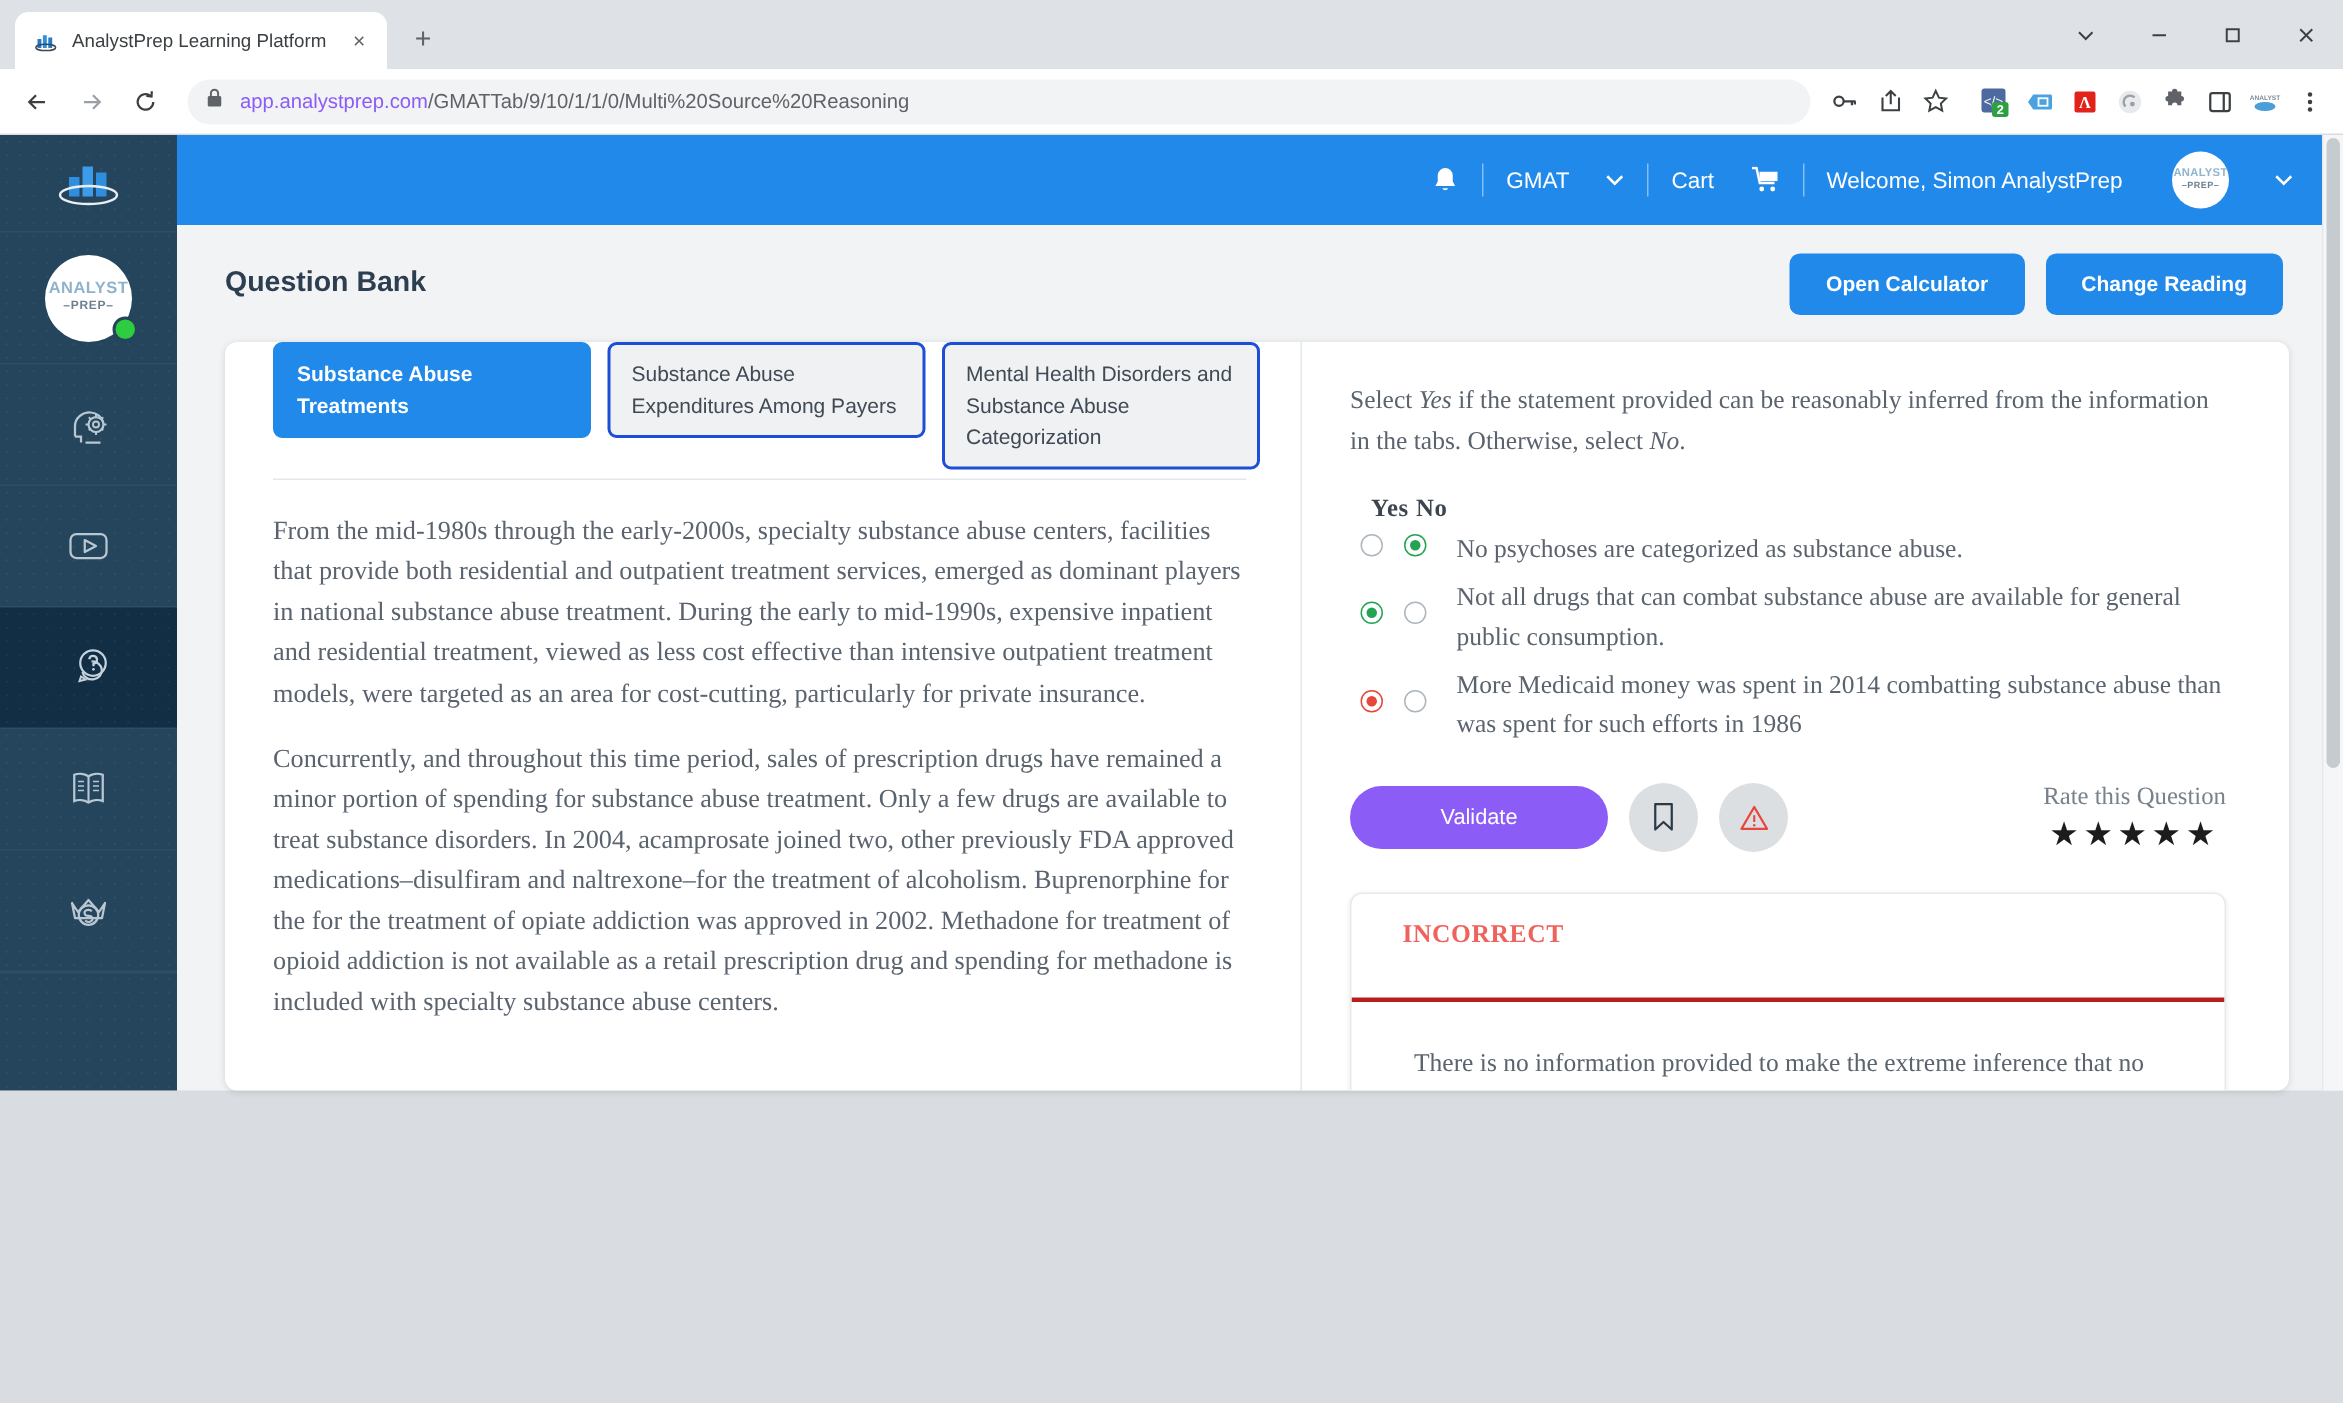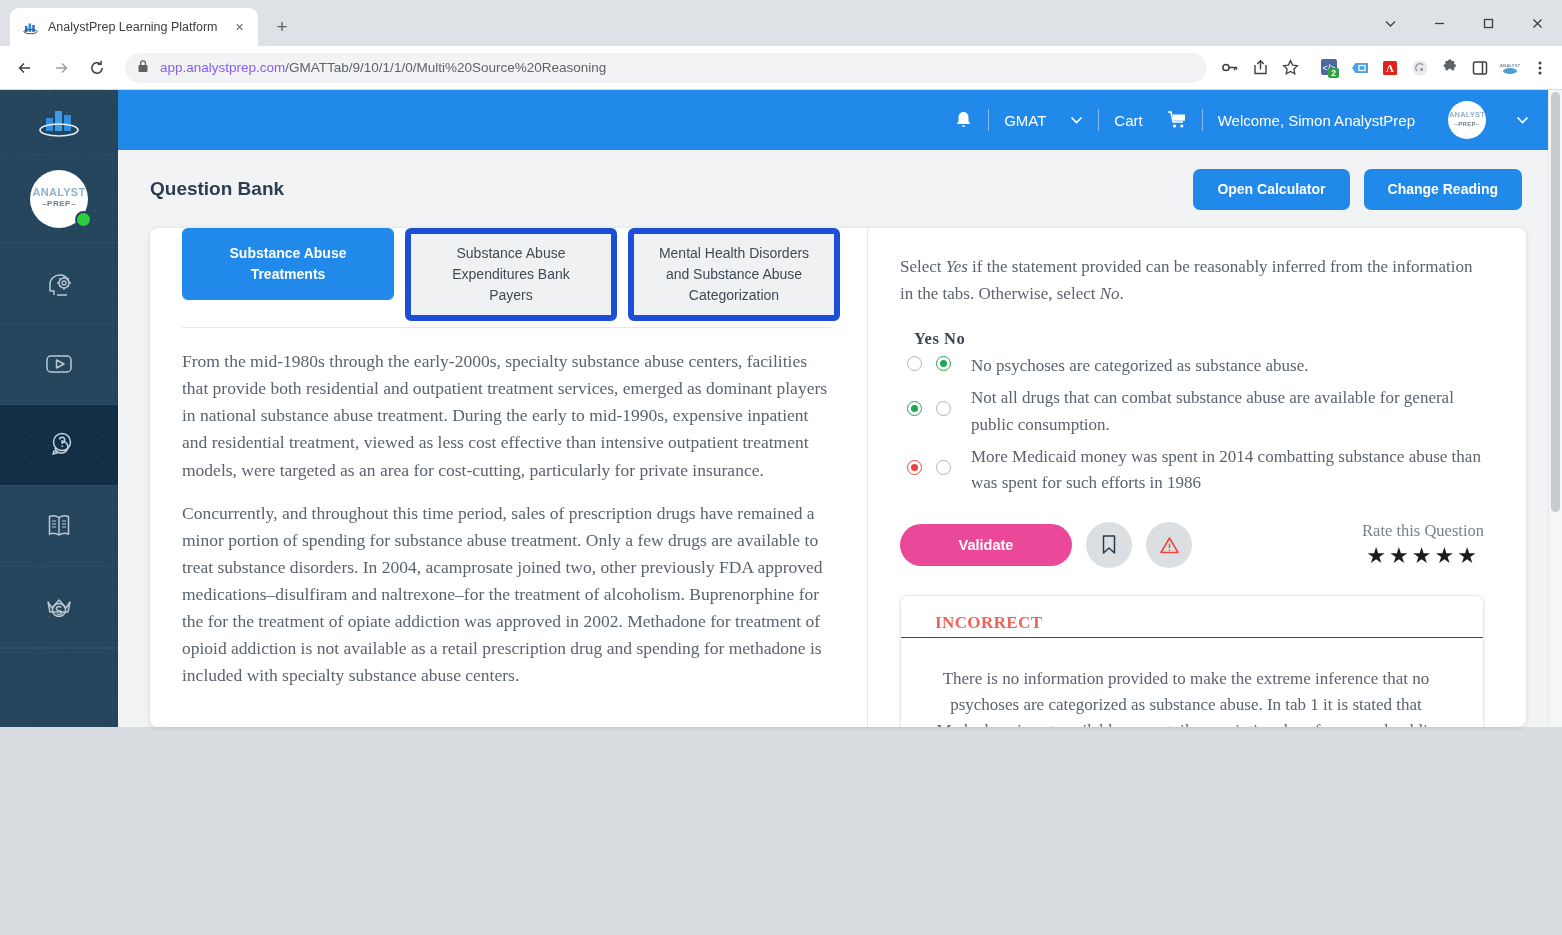--- a/index.html
+++ b/index.html
@@ -144,23 +144,23 @@
     height: 54px; display: flex; align-items: center; justify-content: space-between;
     padding: 0 22px 0 36px; flex: 0 0 54px;
   }
   .card-title { font-size: 18px; color: #203a50; font-family: "Liberation Serif", serif; }
   .chev-next { color: #3d9bf0; font-size: 22px; padding: 6px 10px; }
 
   .card-body { flex: 1; display: flex; min-height: 0; }
   .pane-left { width: 718px; flex: 0 0 718px; border-right: 1px solid #e4e7ea; display: flex; flex-direction: column; min-height: 0; }
   .tabs { display: flex; gap: 11px; padding: 0 0 0 32px; align-items: flex-start; flex: 0 0 auto; }
   .srctab {
-    border-radius: 6px; padding: 9px 24px; font-size: 14px; line-height: 1.5;
-    text-align: center; max-width: 212px; cursor: pointer;
-    background: #f0f1f2; color: #3f4a55; border: 6px solid #1d4ed8;
+    border-radius: 6px; padding: 9px 14px; font-size: 14px; line-height: 1.5;
+    text-align: left; max-width: 212px; cursor: pointer;
+    background: #f0f1f2; color: #3f4a55; border: 2px solid #1d4ed8;
   }
   .srctab.active { background: #2189ea; color: #fff; font-weight: bold; border-color: #2189ea; }
   .tabs-rule { height: 1px; background: #e4e7ea; margin: 6px 36px 0 32px; }
   .passage {
     padding: 20px 36px 20px 32px; overflow: hidden;
     font-family: "Liberation Serif", serif; font-size: 17.5px;
     line-height: 1.55; color: #5a636e;
   }
   .passage p + p { margin-top: 16px; }
 
@@ -186,40 +186,40 @@
     border-radius: 50%; background: #e8453c;
   }
   .stmt-text {
     font-family: "Liberation Serif", serif; font-size: 17px; line-height: 1.55;
     color: #5a636e; padding-left: 13px; flex: 1;
   }
   .stmt-row.tall .radio-cell { padding-top: 16px; }
 
   .actions { display: flex; align-items: center; margin-top: 24px; position: relative; }
   .btn-validate {
-    background: #ec4899; color: #fff; border: none; border-radius: 21px;
-    width: 172px; height: 42px; font-size: 14.5px; font-weight: bold;
+    background: #8b5cf6; color: #fff; border: none; border-radius: 21px;
+    width: 172px; height: 42px; font-size: 14.5px; font-weight: normal;
     font-family: "Liberation Sans", sans-serif; cursor: pointer;
   }
   .circ-btn {
     width: 46px; height: 46px; border-radius: 50%; background: #dcdfe2;
     display: flex; align-items: center; justify-content: center; margin-left: 14px;
     cursor: pointer;
   }
   .rate-box { margin-left: auto; text-align: center; }
   .rate-label { font-family: "Liberation Serif", serif; font-size: 16.5px; color: #78828c; }
   .stars { font-size: 22px; color: #1c1c1c; letter-spacing: 3px; margin-top: 2px; }
   .star { cursor: pointer; }
 
   .explain {
     margin-top: 26px; border: 1px solid #e7eaec; border-radius: 8px;
     box-shadow: 0 1px 4px rgba(0,0,0,.09); background: #fff; overflow: hidden;
   }
   .explain-head {
-    padding: 17px 0 4px 34px; border-bottom: 1px solid #b91c1c;
+    padding: 17px 0 32px 34px; border-bottom: 3px solid #b91c1c;
     font-family: "Liberation Serif", serif; font-weight: bold;
     font-size: 17px; color: #f0625c; letter-spacing: .4px;
   }
   .explain-body {
     padding: 28px 46px 34px 34px; font-family: "Liberation Serif", serif;
     font-size: 17px; line-height: 1.55; color: #5a636e; text-align: center;
   }
 
   .scrollbar {
     position: absolute; right: 0; top: 90px; bottom: 0; width: 14px;
@@ -479,21 +479,21 @@
       </div>
 
       <div class="card-wrap">
         <div class="card">
 
           <div class="card-body">
 
             <div class="pane-left">
               <div class="tabs">
                 <div class="srctab active">Substance Abuse Treatments</div>
-                <div class="srctab">Substance Abuse Expenditures Bank Payers</div>
+                <div class="srctab">Substance Abuse Expenditures Among Payers</div>
                 <div class="srctab">Mental Health Disorders and Substance Abuse Categorization</div>
               </div>
               <div class="tabs-rule"></div>
               <div class="passage">
                 <p>From the mid-1980s through the early-2000s, specialty substance abuse centers, facilities that provide both residential and outpatient treatment services, emerged as dominant players in national substance abuse treatment. During the early to mid-1990s, expensive inpatient and residential treatment, viewed as less cost effective than intensive outpatient treatment models, were targeted as an area for cost-cutting, particularly for private insurance.</p>
                 <p>Concurrently, and throughout this time period, sales of prescription drugs have remained a minor portion of spending for substance abuse treatment. Only a few drugs are available to treat substance disorders. In 2004, acamprosate joined two, other previously FDA approved medications–disulfiram and naltrexone–for the treatment of alcoholism. Buprenorphine for the for the treatment of opiate addiction was approved in 2002. Methadone for treatment of opioid addiction is not available as a retail prescription drug and spending for methadone is included with specialty substance abuse centers.</p>
               </div>
             </div>
 
             <div class="pane-right">

